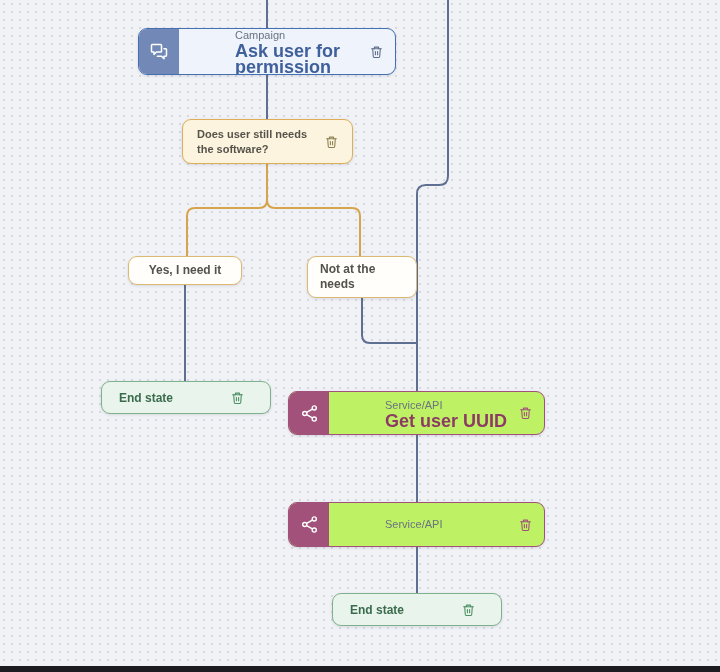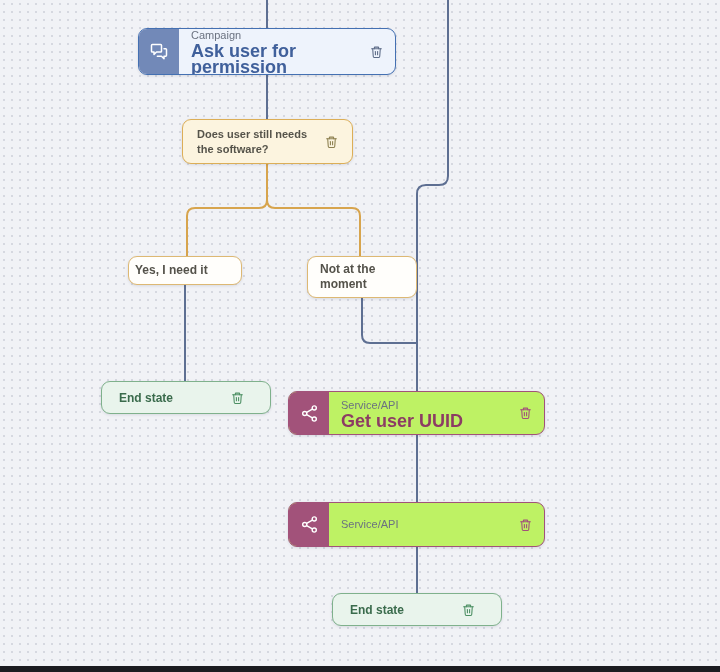--- a/index.html
+++ b/index.html
@@ -12,40 +12,40 @@
     -webkit-font-smoothing:antialiased;
   }
   .canvas{position:absolute;inset:0;}
   svg.edges{position:absolute;left:0;top:0;z-index:1;}
   .node{position:absolute;z-index:2;box-sizing:border-box;border-radius:9px;
         box-shadow:0 1px 3px rgba(30,40,70,0.12);display:flex;align-items:center;cursor:pointer;}
   
   .composite{padding:0;overflow:hidden;}
   .iconbox{width:40px;align-self:stretch;display:flex;align-items:center;justify-content:center;flex:0 0 40px;}
   .nodebody{flex:1;display:flex;align-items:center;padding:0 10px 0 12px;}
-  .nodetext{flex:1;min-width:0;}
+  .nodetext{flex:1;min-width:0;margin-left:44px;}
   .typelabel{font-size:11px;color:#6b7280;line-height:15px;}
   .nodetitle{font-size:18px;font-weight:bold;line-height:16px;}
   .trash{flex:0 0 auto;background:none;border:none;padding:2px;margin-left:8px;cursor:pointer;
          display:flex;align-items:center;justify-content:center;}
   .trash svg{display:block;}
   
   .node-campaign{left:138px;top:28px;width:258px;height:47px;background:#eef3fc;border:1.5px solid #4470b2;}
   .node-campaign .iconbox{background:#7289b8;}
   .node-campaign .nodetitle{color:#40609b;}
   .node-campaign .trash{color:#5d6c88;}
   
   .node-condition{left:182px;top:119px;width:171px;height:45px;background:#fcf4df;border:1.5px solid #dcae57;
                   padding:0 12px 0 14px;}
   .node-condition .condtext{flex:1;font-size:11px;font-weight:600;color:#55534a;line-height:15px;}
   .node-condition .trash{color:#8d8050;}
   
   .branch{background:#fffefb;border:1.5px solid #ddb873;color:#54524a;
           font-size:12px;font-weight:bold;line-height:15px;}
-  .node-branch-yes{left:128px;top:256px;width:114px;height:29px;padding:0 6px;}
+  .node-branch-yes{left:128px;top:256px;width:114px;height:29px;justify-content:center;padding:0 6px;}
   .node-branch-no{left:307px;top:256px;width:110px;height:42px;padding:0 10px 0 12px;align-items:center;}
   
   .endstate{background:#e9f4ec;border:1.5px solid #7fb18c;padding:0 24px 0 17px;justify-content:space-between;}
   .endstate .endlabel{font-size:12px;font-weight:bold;color:#3a6b4c;}
   .endstate .trash{color:#4c8f63;}
   .node-end-left{left:101px;top:381px;width:170px;height:33px;}
   .node-end-bottom{left:332px;top:593px;width:170px;height:33px;}
   
   .service{background:#bef264;border:1.5px solid #a2527a;}
   .service .iconbox{background:#a2527a;}
@@ -112,21 +112,21 @@
           <path d="M14 11v6"></path>
       </svg>
     </button>
   </div>
 
   <div class="node branch node-branch-yes">
     <span>Yes, I need it</span>
   </div>
 
   <div class="node branch node-branch-no">
-    <span>Not at the moment</span>
+    <span>Not at the needs</span>
   </div>
 
   <div class="node endstate node-end-left">
     <span class="endlabel">End state</span>
     <button class="trash">
       <svg width="13" height="14" viewBox="0 0 24 24" fill="none" stroke="currentColor" stroke-width="2" stroke-linecap="round" stroke-linejoin="round">
         <path d="M3 6h18"></path>
           <path d="M8 6V4a1 1 0 0 1 1-1h6a1 1 0 0 1 1 1v2"></path>
         <path d="M19 6l-1 14a2 2 0 0 1-2 2H8a2 2 0 0 1-2-2L5 6"></path>
           <path d="M10 11v6"></path>

